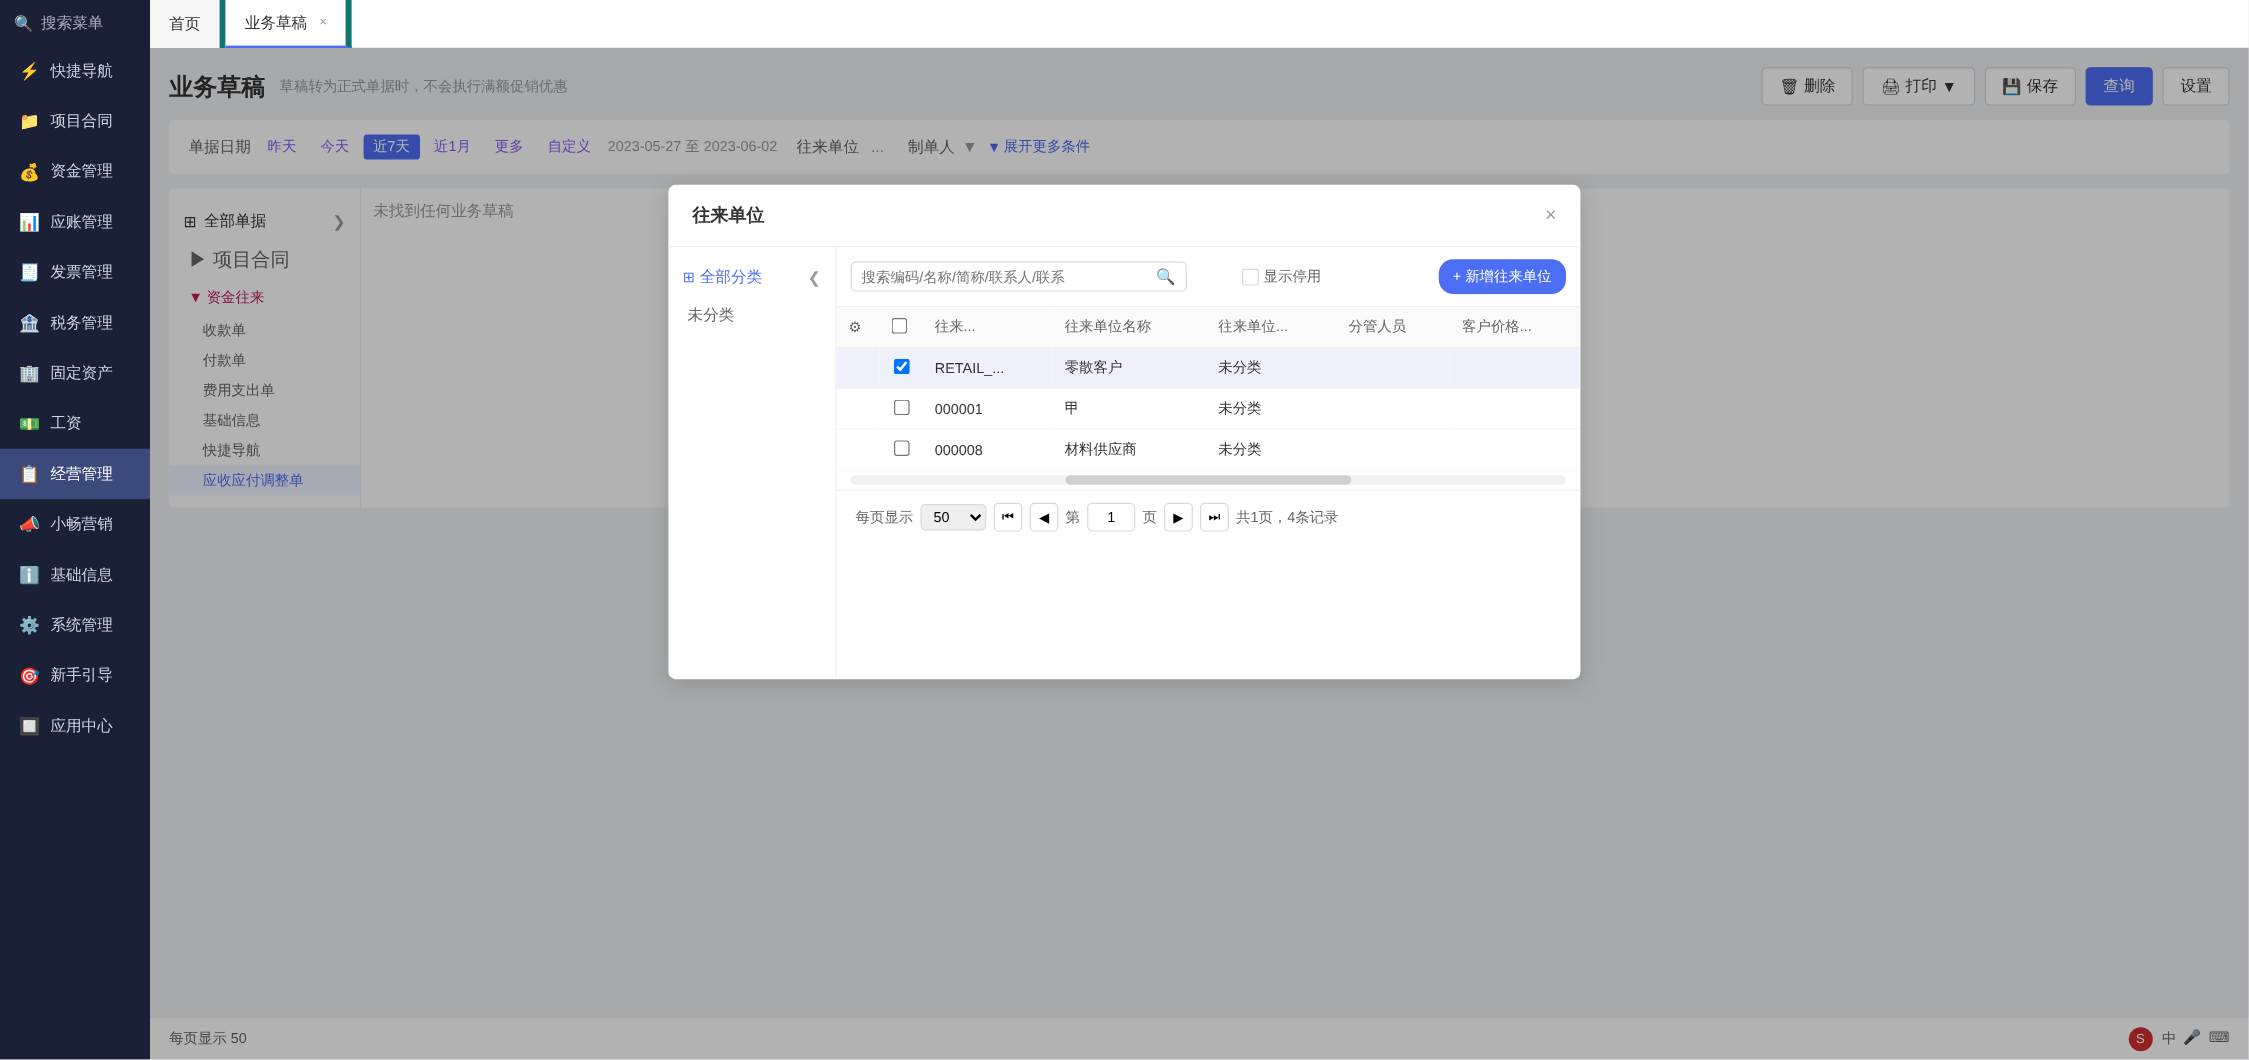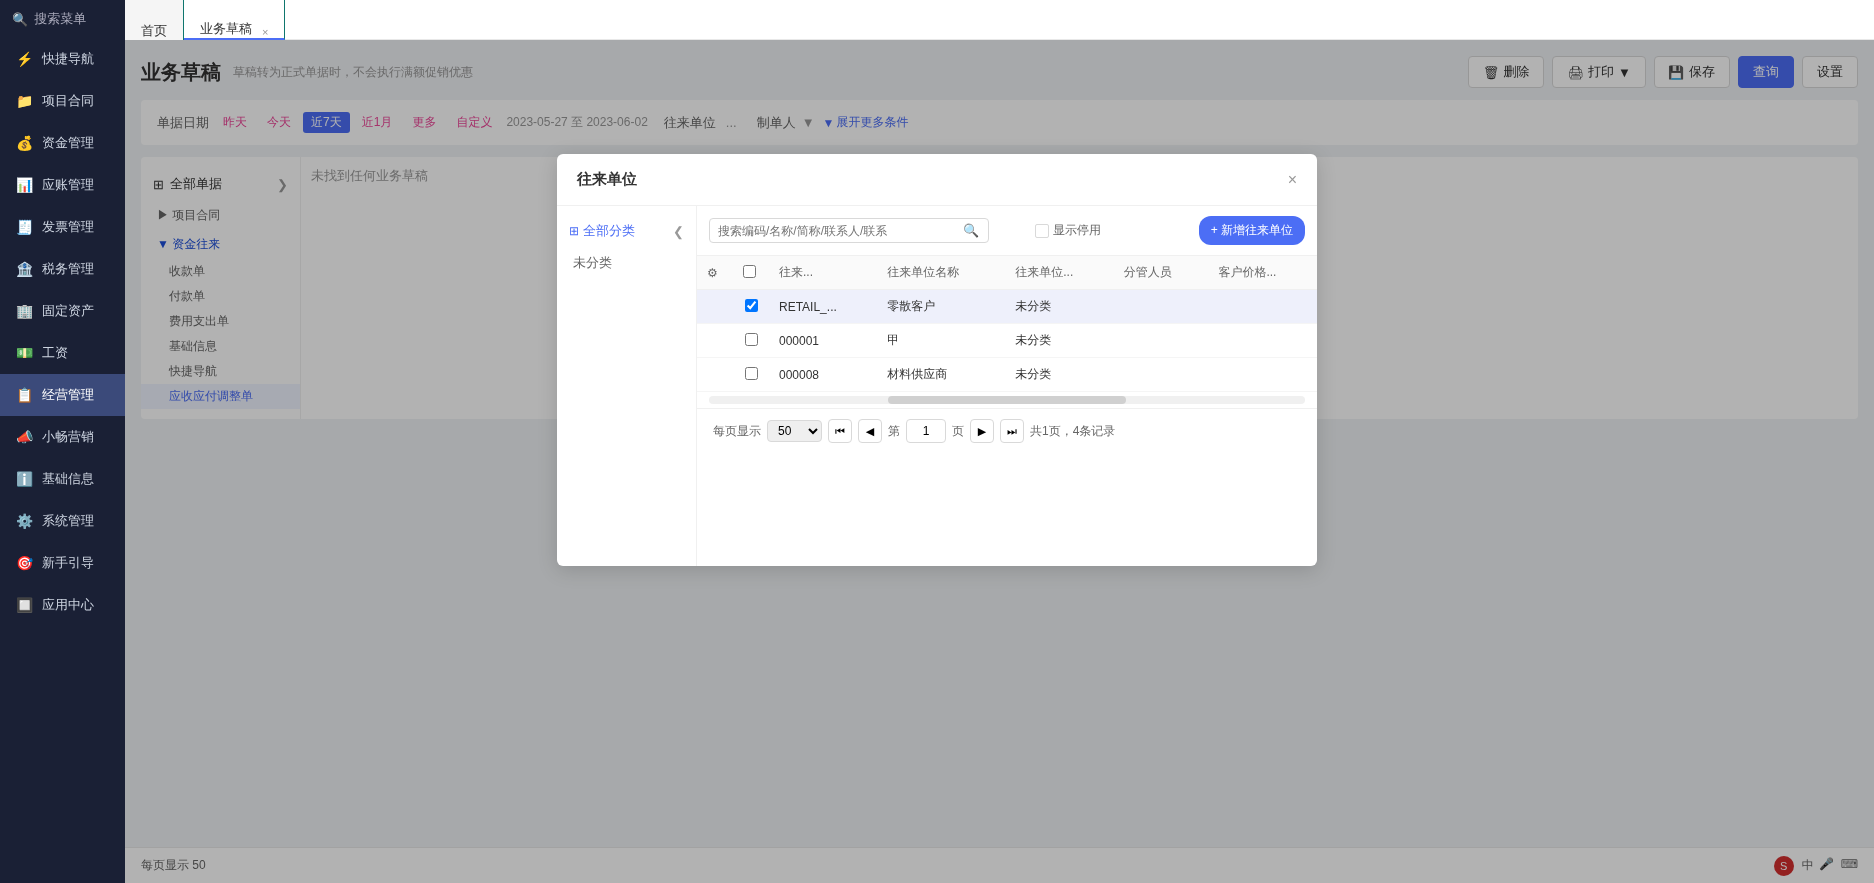--- a/index.html
+++ b/index.html
@@ -20,22 +20,22 @@
     }
     .sidebar-item.active { background: #3b4a7a; color: #fff; }
     .sidebar-icon { width: 18px; height: 18px; display: flex; align-items: center; justify-content: center; font-size: 14px; }
 
     
     .top-bar {
       position: absolute; left: 125px; top: 0; right: 0; height: 40px;
       background: #fff; border-bottom: 1px solid #e8e8e8; display: flex; align-items: center;
     }
     .tab {
-      height: 40px; padding: 0 16px; display: flex; align-items: flex-end; gap: 6px;
-      font-size: 13px; cursor: pointer; border-right: 1px solid #0f766e; color: #666;
+      height: 40px; padding: 0 16px; display: flex; align-items: center; gap: 6px;
+      font-size: 13px; cursor: pointer; border-right: 5px solid #0f766e; color: #666;
     }
     .tab.active { background: #fff; color: #333; border-bottom: 2px solid #4c6ef5; }
     .tab-close { font-size: 11px; color: #999; cursor: pointer; margin-left: 4px; }
     .tab-first { background: #f5f5f5; color: #333; }
 
     
     .main-content {
       position: absolute; left: 125px; top: 40px; right: 0; bottom: 0;
       background: #f0f2f5; padding: 16px;
       filter: blur(0px);
@@ -54,21 +54,21 @@
     .btn-icon { display: flex; align-items: center; gap: 4px; }
 
     
     .filter-bar {
       background: #fff; border-radius: 4px; padding: 12px 16px;
       margin-bottom: 12px; display: flex; flex-direction: row; gap: 8px;
     }
     .filter-row { display: flex; align-items: center; gap: 16px; flex-wrap: wrap; }
     .filter-item { display: flex; align-items: center; gap: 6px; font-size: 13px; color: #666; }
     .date-tabs { display: flex; gap: 4px; }
-    .date-tab { padding: 2px 8px; border-radius: 3px; cursor: pointer; font-size: 12px; color: #ec4899; }
+    .date-tab { padding: 2px 8px; border-radius: 3px; cursor: pointer; font-size: 12px; color: #8b5cf6; }
     .date-tab.active { background: #4c6ef5; color: #fff; }
     .filter-expand { color: #4c6ef5; font-size: 12px; cursor: pointer; display: flex; align-items: center; gap: 2px; }
 
     
     .overlay {
       position: absolute; left: 125px; top: 40px; right: 0; bottom: 0;
       background: rgba(0,0,0,0.3); z-index: 100;
     }
 
     
@@ -282,25 +282,25 @@
     </div>
   </div>
 
   <div style="display:flex;gap:0;background:#fff;border-radius:4px;">
     <div style="width:160px;border-right:1px solid #f0f0f0;padding:10px 0;">
       <div style="display:flex;align-items:center;gap:6px;padding:8px 12px;font-size:13px;color:#333;font-weight:500;">
         <span>⊞</span>
         <span>全部单据</span>
         <span style="margin-left:auto;color:#999;">❯</span>
       </div>
-      <div style="padding:6px 16px;font-size:12px;color:#666;cursor:pointer;">
+      <div style="padding:6px 16px;font-size:16px;color:#666;cursor:pointer;">
         <span>▶</span>
         <span>项目合同</span>
       </div>
-      <div style="padding:6px 16px;font-size:12px;color:#1d4ed8;cursor:pointer;">
+      <div style="padding:6px 16px;font-size:12px;color:#be185d;cursor:pointer;">
         <span>▼</span>
         <span>资金往来</span>
       </div>
       <div style="padding:4px 28px;font-size:12px;color:#666;cursor:pointer;">
         <span>收款单</span>
       </div>
       <div style="padding:4px 28px;font-size:12px;color:#666;cursor:pointer;">
         <span>付款单</span>
       </div>
       <div style="padding:4px 28px;font-size:12px;color:#666;cursor:pointer;">

